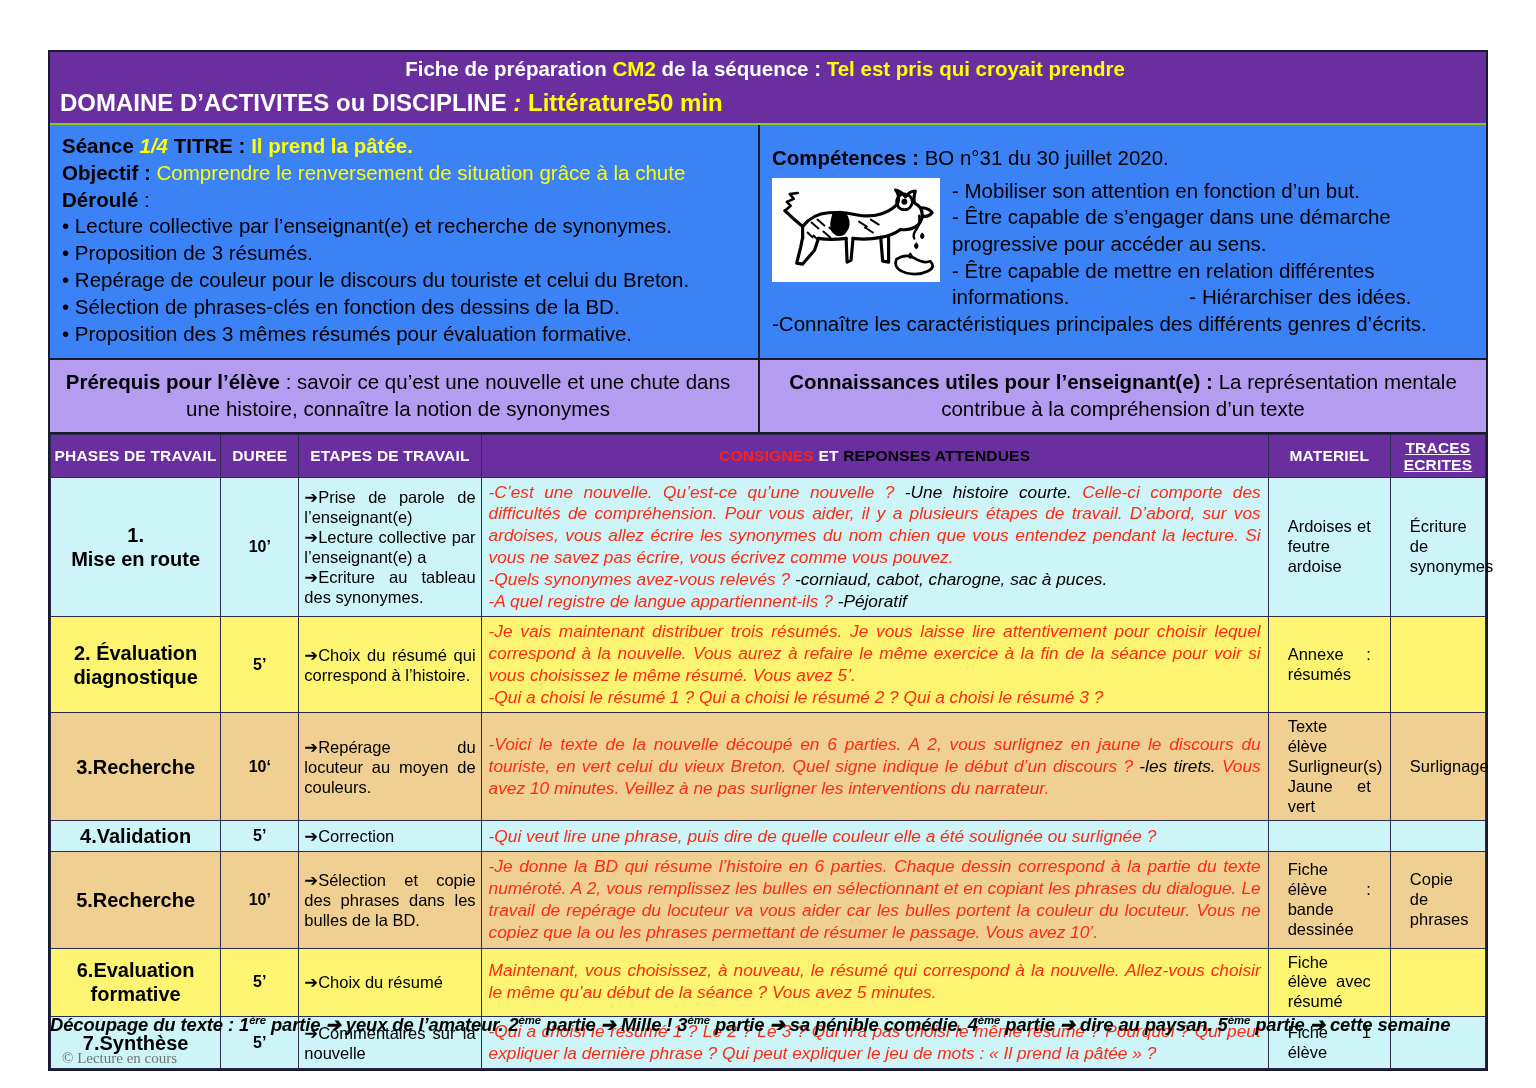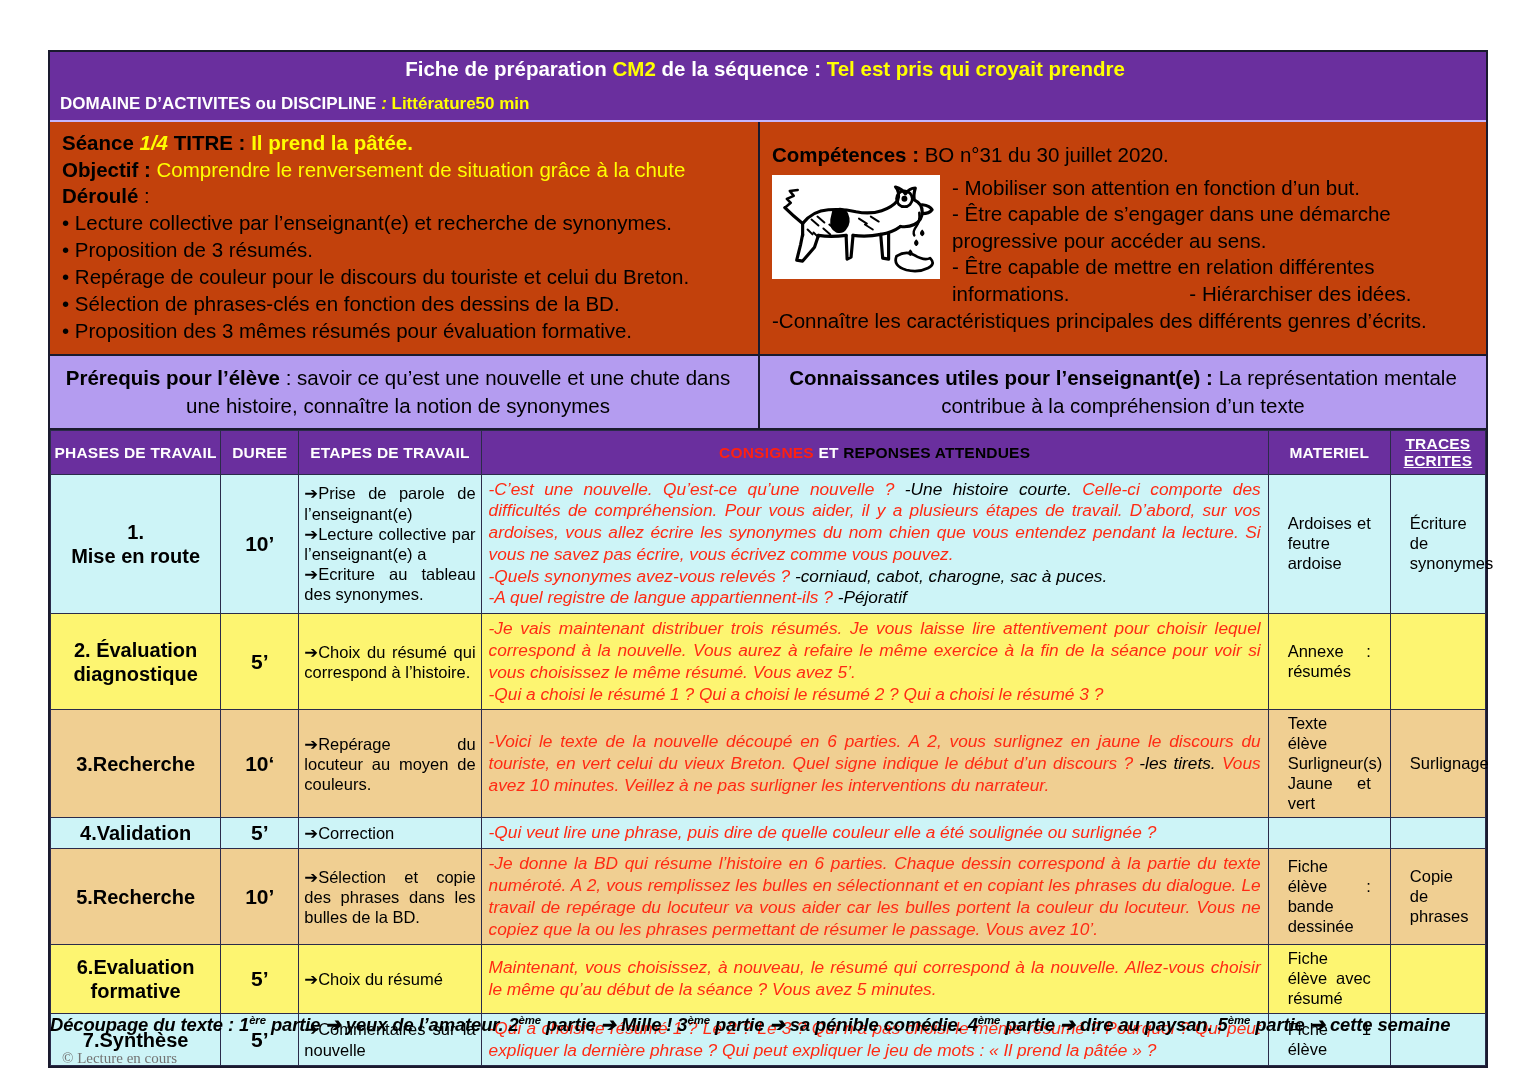--- a/index.html
+++ b/index.html
@@ -25,47 +25,47 @@
     width: 1440px;
     border: 2px solid #1a1a2e;
     box-sizing: border-box;
   }
 
   
   .title-band {
     background: #6a2f9e;
     color: #ffffff;
     padding: 4px 16px 5px 10px;
-    border-bottom: 2px solid #c4b5fd;
+    border-bottom: 2px solid #84cc16;
   }
   .title-line1 {
     text-align: center;
     font-size: 20.5px;
     font-weight: bold;
     line-height: 1.25;
     white-space: nowrap;
   }
   .title-line2 {
     display: flex;
     align-items: flex-end;
-    font-size: 17px;
+    font-size: 24px;
     font-weight: bold;
     line-height: 1.3;
-    margin-top: 11px;
+    margin-top: 5px;
   }
   .t2-left { flex: 0 0 auto; }
   .t2-mid  { flex: 1 1 auto; text-align: center; padding-right: 40px;}
   .t2-right{ flex: 0 0 auto; }
   .yel { color: #ffff00; }
   .ital { font-style: italic; }
 
   
   .info-band {
     display: flex;
-    background: #c2410c;
+    background: #3b82f6;
     border-bottom: 2px solid #1a1a2e;
   }
   .info-left {
     width: 710px;
     box-sizing: border-box;
     border-right: 2px solid #1a1a2e;
     padding: 8px 10px 10px 12px;
     font-size: 20.5px;
     line-height: 1.31;
     color: #000;
@@ -149,21 +149,21 @@
 
   td.phase {
     text-align: center;
     font-size: 20px;
     font-weight: bold;
     padding: 3px 4px;
     line-height: 1.2;
   }
   td.duree {
     text-align: center;
-    font-size: 21px;
+    font-size: 16px;
     font-weight: bold;
     margin-top: 13px;
   }
   td.etapes {
     font-size: 16.5px;
     padding: 4px 5px 4px 5px;
     vertical-align: top;
     text-align: justify;
     line-height: 1.22;
   }

